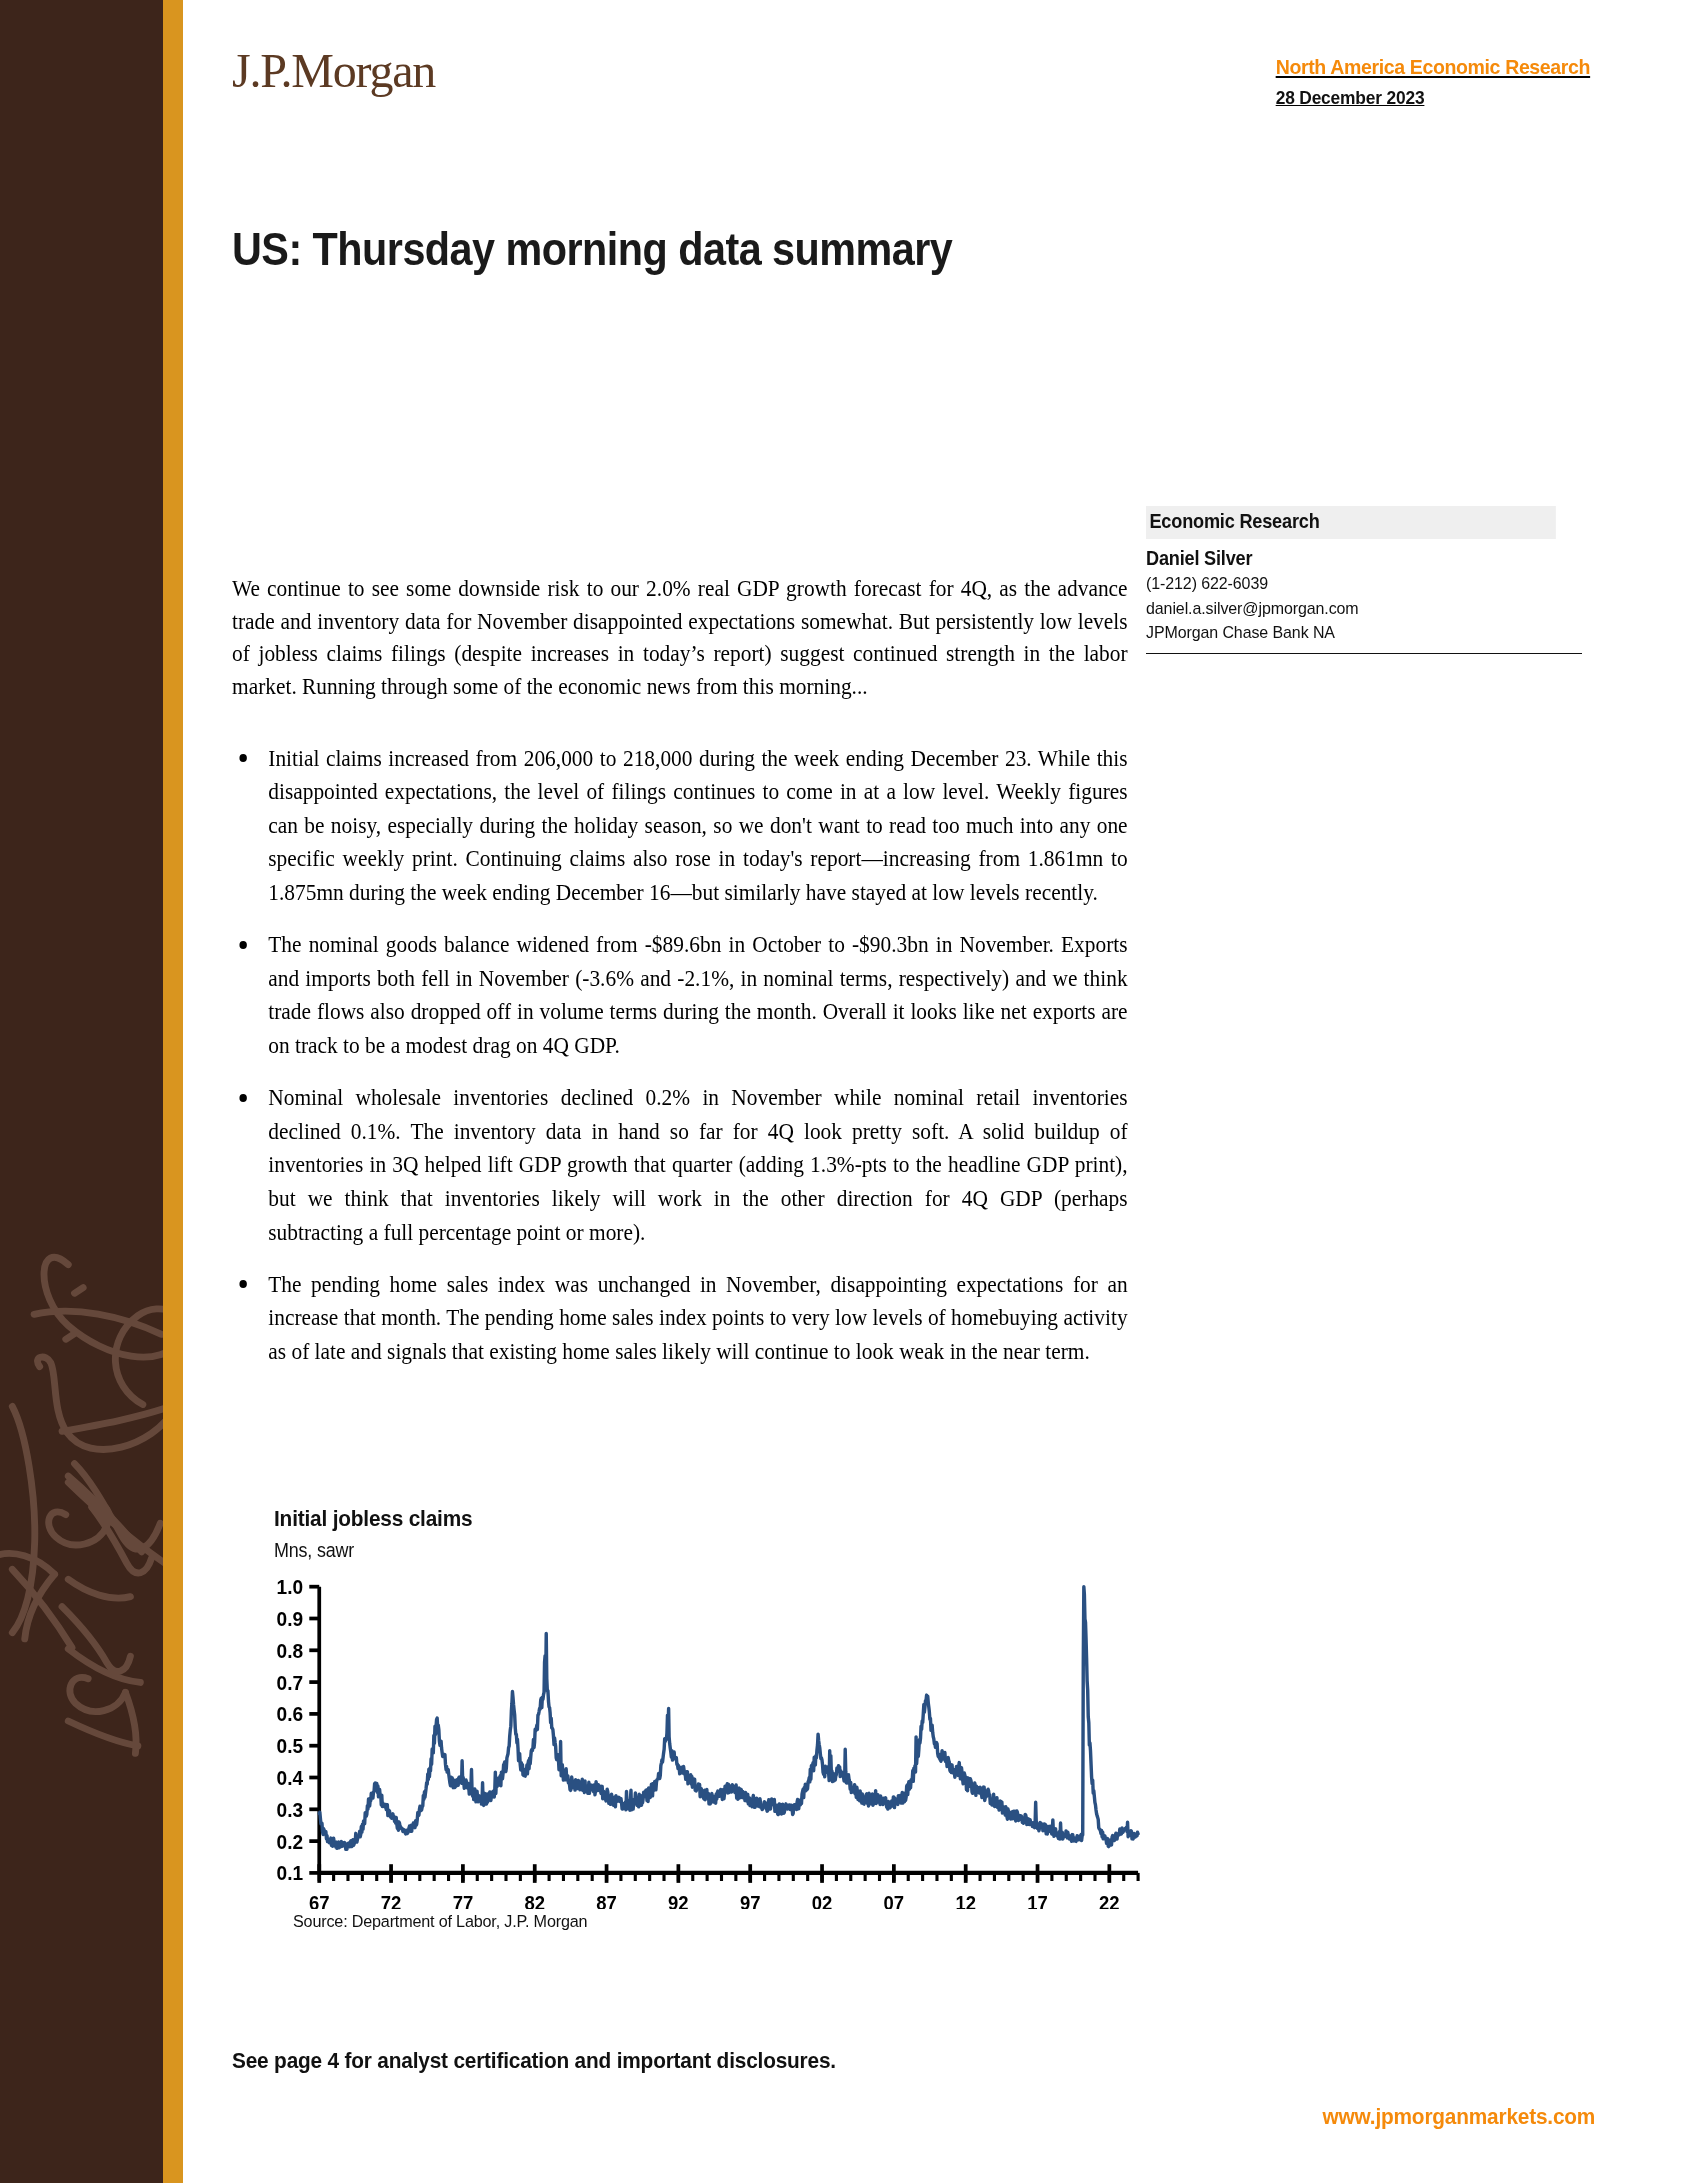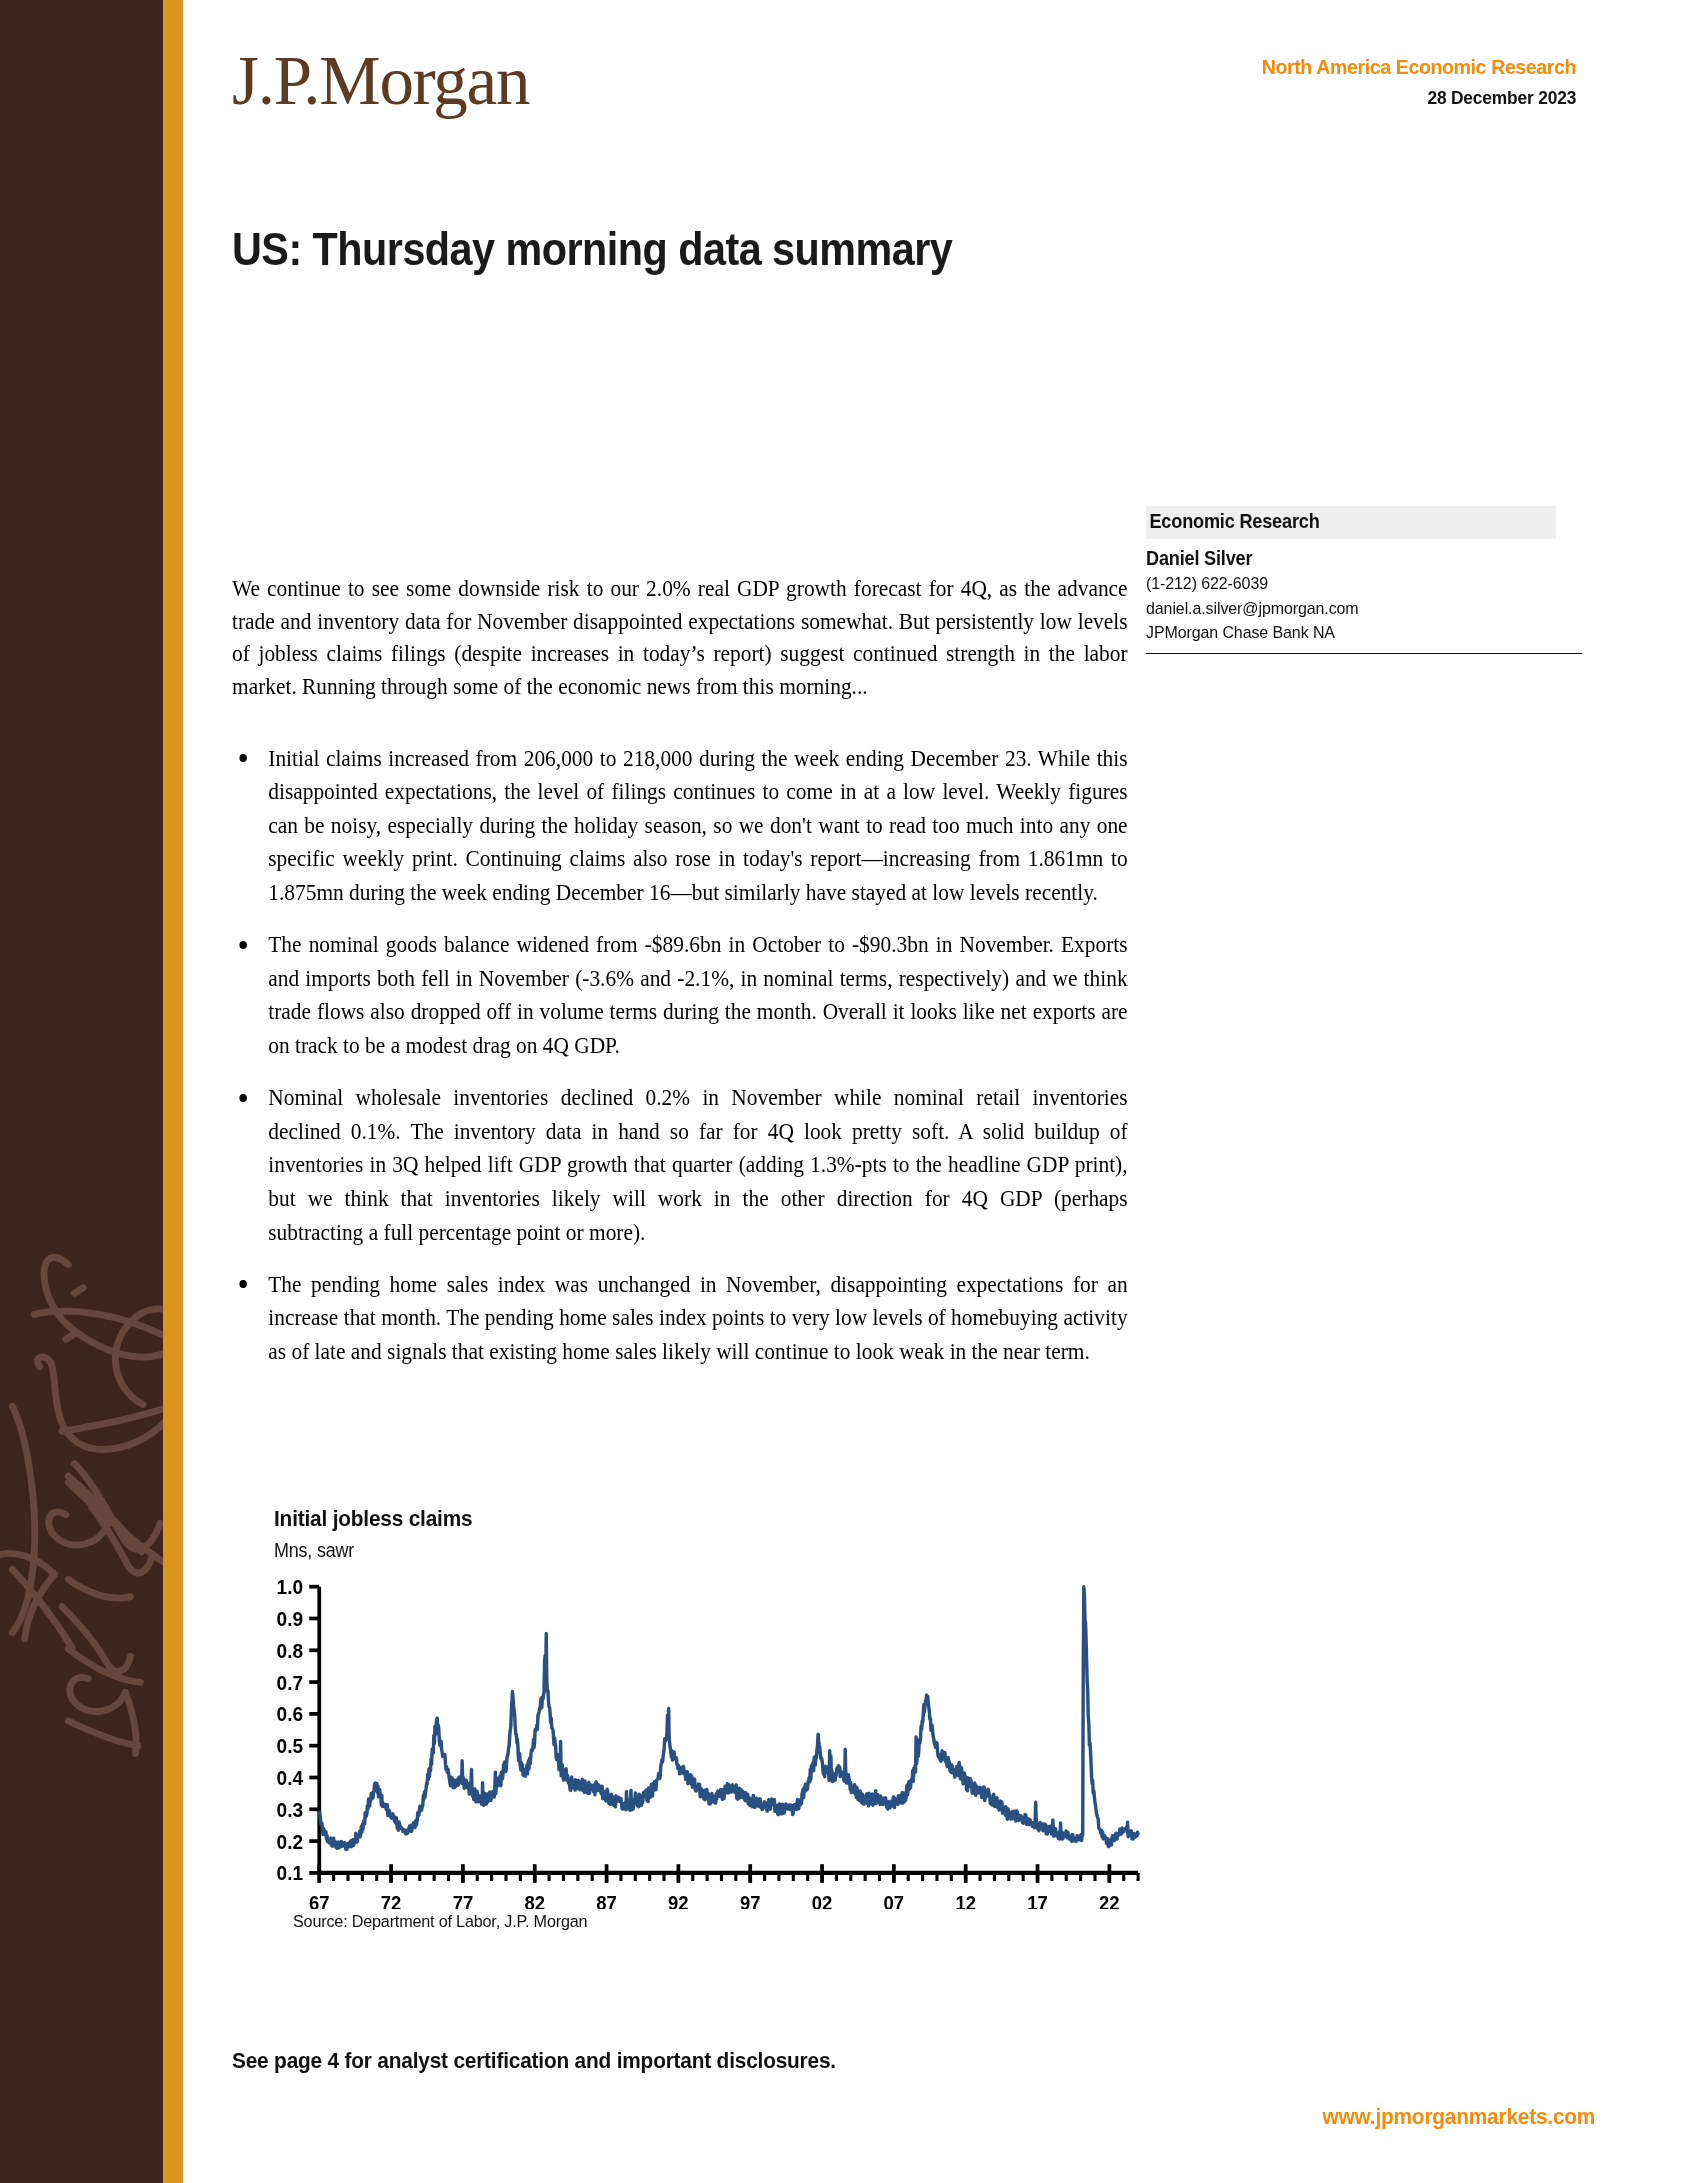--- a/index.html
+++ b/index.html
@@ -32,25 +32,25 @@
     position: absolute; left: 183px; top: 0;
     width: 1504px; height: 2183px;
     background: #ffffff;
   }
 
   
   #header { position: absolute; left: 0; top: 0; width: 1504px; height: 187px; }
   #jpm-logo {
     position: absolute; left: 49px; top: 47px;
     font-family: "Liberation Serif", serif;
-    font-size: 69px; line-height: 1;
+    font-size: 48px; line-height: 1;
     color: #5C3A23; letter-spacing: -1.2px;
     white-space: nowrap;
   }
-  #header-right { position: absolute; right: 111px; top: 55px; text-align: right; }
+  #header-right { position: absolute; right: 97px; top: 55px; text-align: left; text-decoration: underline; }
   #header-dept {
     font-size: 21px; font-weight: bold; color: #F58A0B;
     letter-spacing: -0.4px; white-space: nowrap;
     transform: scaleX(0.93); transform-origin: right center;
   }
   #header-date {
     margin-top: 7.5px;
     font-size: 18.7px; font-weight: bold; color: #111111;
     letter-spacing: -0.2px; white-space: nowrap;
     transform: scaleX(0.93); transform-origin: right center;

